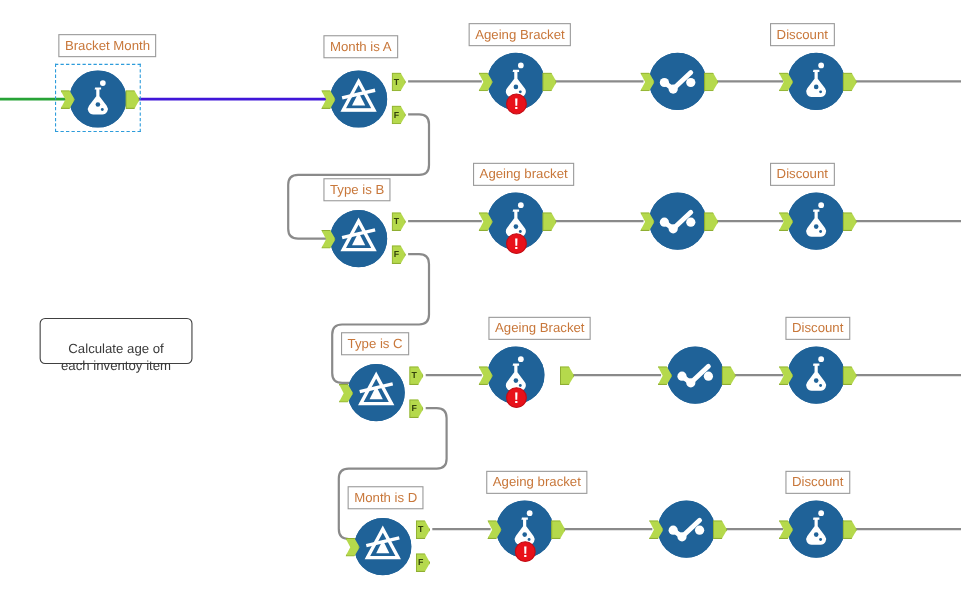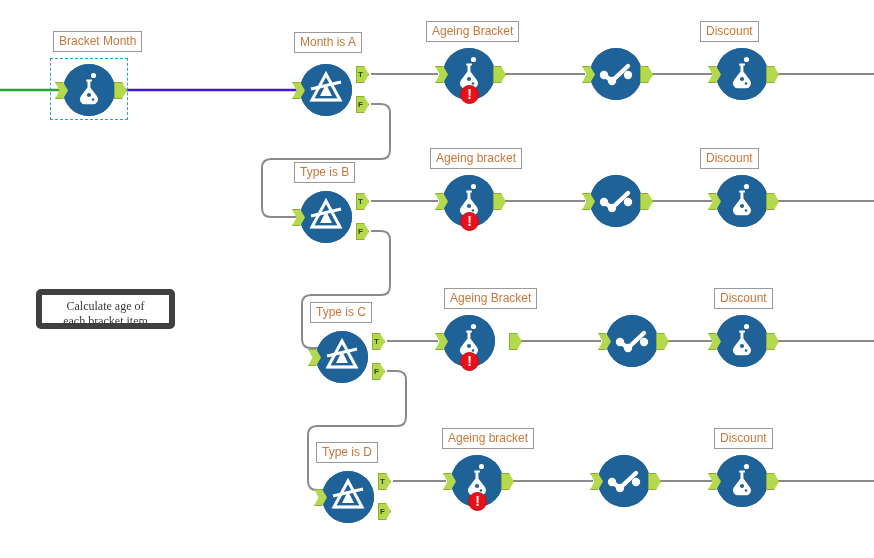--- a/index.html
+++ b/index.html
@@ -96,29 +96,29 @@
   }
   .selbox {
     position: absolute;
     border: 1px dashed #2d9cdb;
     box-sizing: border-box;
     background: transparent;
   }
   .comment {
     position: absolute;
     background: #ffffff;
-    border: 6px solid #404040;
+    border: 1px solid #404040;
     border-radius: 5px;
     color: #3a3a3a;
     font-size: 12px;
     line-height: 15px;
     text-align: center;
-    padding: 4px 6px;
-    box-sizing: border-box;
-    font-family: Liberation Serif, serif;
+    padding: 20px 6px;
+    box-sizing: border-box;
+    font-family: Liberation Sans, sans-serif;
   }
 </style>
 </head>
 <body>
 
 <div id="canvas">
 
   <svg id="wires" viewBox="0 0 874 558" width="874" height="558">
 
     <path d="M0 90 L62 90" stroke="#27a336" stroke-width="2.5" fill="none"></path>
@@ -150,21 +150,21 @@
              L317 426 Q308 426 308 435 L308 481 Q308 490 317 490 L324 490" stroke="#8a8a8a" stroke-width="2" fill="none"></path>
 
     <path d="M393 481 L446 481" stroke="#8a8a8a" stroke-width="2" fill="none"></path>
     <path d="M508 481 L593 481" stroke="#8a8a8a" stroke-width="2" fill="none"></path>
     <path d="M654 481 L712 481" stroke="#8a8a8a" stroke-width="2" fill="none"></path>
     <path d="M773 481 L874 481" stroke="#8a8a8a" stroke-width="2" fill="none"></path>
   </svg>
 
   <div class="comment" style="left:36px; top:289px; width:139px; height:40px;">
     <div>Calculate age of</div>
-    <div>each bracket item</div>
+    <div>each inventoy item</div>
   </div>
 
   <div class="selbox" style="left:50px; top:58px; width:78px; height:62px;"></div>
   <div class="label" style="left:53px; top:31px;">Bracket Month</div>
   <div class="node" style="left:63px; top:64px;">
     <div class="node-disc">
       <svg width="52" height="52" viewBox="0 0 52 52">
         <circle cx="26" cy="26" r="26" fill="#1f6298"></circle>
         <circle cx="30.5" cy="11.5" r="2.6" fill="#ffffff"></circle>
         <path d="M23.5 15.5 h5.4 v1.9 h-1.5 v6.1 l6.6 8.7 a5 5 0 0 1 -4 8 h-8.1
@@ -359,21 +359,21 @@
         <path d="M23.5 15.5 h5.4 v1.9 h-1.5 v6.1 l6.6 8.7 a5 5 0 0 1 -4 8 h-8.1
                  a5 5 0 0 1 -4 -8 l6.6 -8.7 v-6.1 h-1.5 z" fill="#ffffff"></path>
         <circle cx="26" cy="31" r="2.1" fill="#1f6298"></circle>
         <circle cx="30" cy="35.5" r="1.3" fill="#1f6298"></circle>
       </svg>
     </div>
   </div>
   <div class="port in" style="left:708px; top:333px;"></div>
   <div class="port out" style="left:766px; top:333px;"></div>
 
-  <div class="label" style="left:316px; top:442px;">Type is D</div>
+  <div class="label" style="left:316px; top:442px;">Month is D</div>
   <div class="node" style="left:322px; top:471px;">
     <div class="node-disc">
       <svg width="52" height="52" viewBox="0 0 52 52">
         <circle cx="26" cy="26" r="26" fill="#1f6298"></circle>
         <path d="M26 10 L40 36 H12 Z" fill="none" stroke="#ffffff" stroke-width="3"></path>
         <path d="M26 20 L32 32 H20 Z" fill="#ffffff"></path>
         <path d="M11 25 L41 18" stroke="#ffffff" stroke-width="3.2"></path>
         <path d="M11 36 L41 36" stroke="#ffffff" stroke-width="2.4"></path>
       </svg>
     </div>

